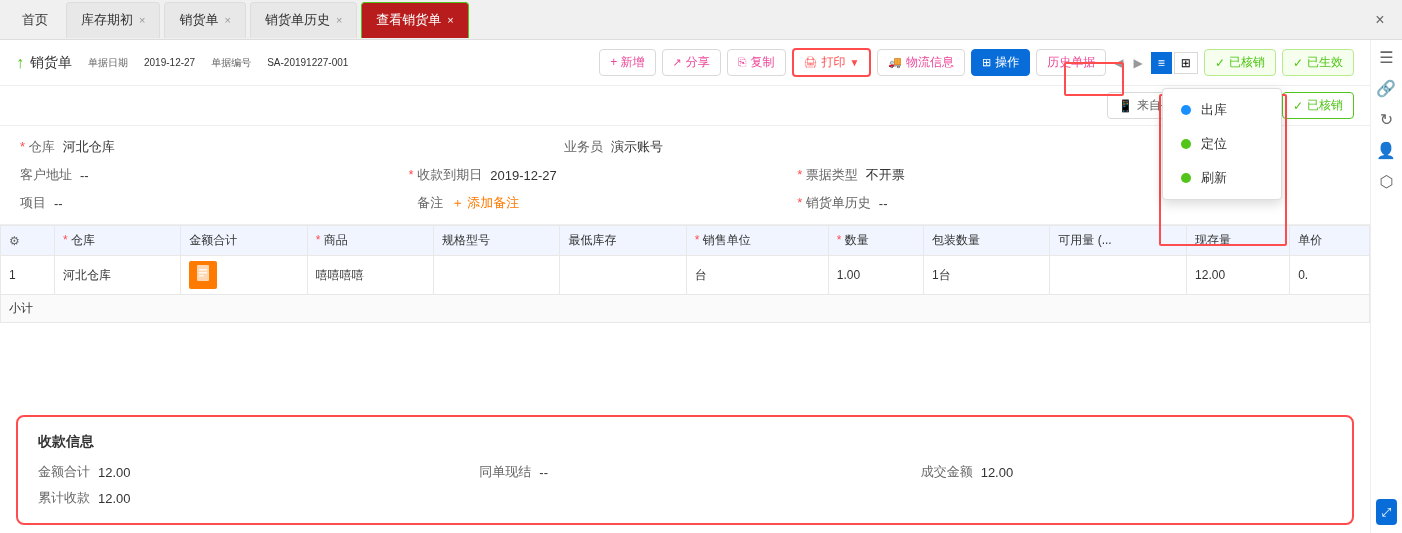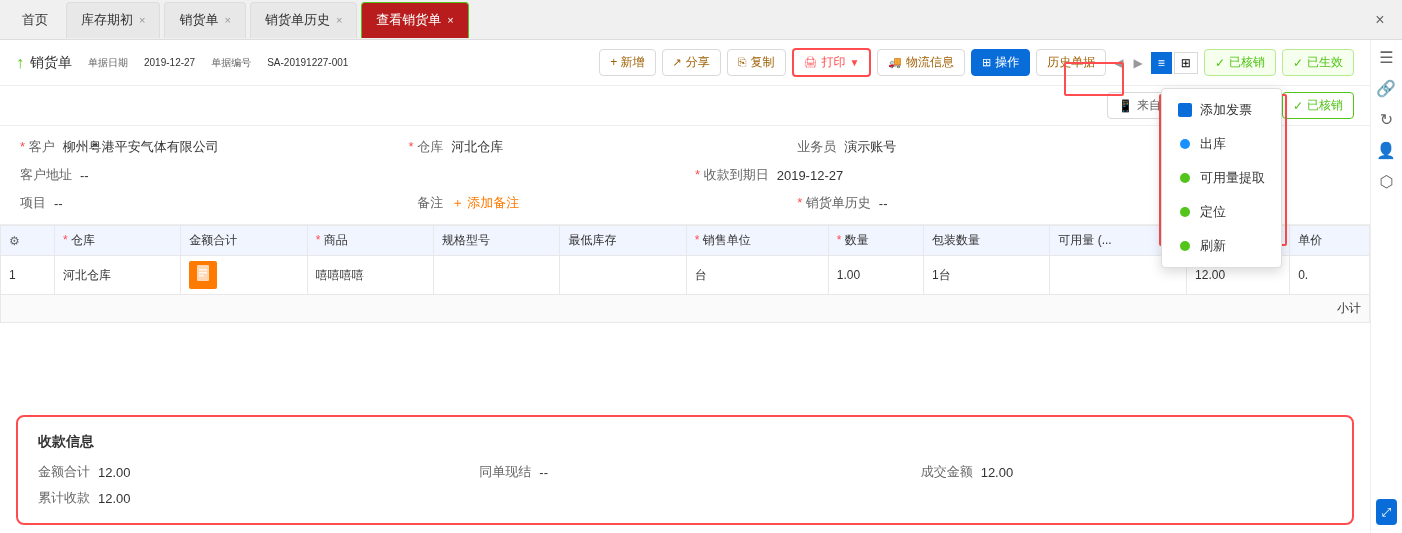--- a/index.html
+++ b/index.html
@@ -33,21 +33,21 @@
     .doc-title { display: flex; align-items: center; gap: 6px; font-size: 14px; font-weight: 500; }
     .doc-title-icon { color: #52c41a; font-size: 16px; }
     .doc-meta { display: flex; align-items: center; gap: 16px; font-size: 10px; }
     .doc-meta-label { color: #666; }
     .doc-meta-value { color: #333; }
     .doc-header-spacer { flex: 1; }
     .doc-actions { display: flex; align-items: center; gap: 6px; }
     .action-btn {
       display: flex; align-items: center; gap: 4px; padding: 4px 10px;
       border: 1px solid #d9d9d9; border-radius: 4px; cursor: pointer; font-size: 12px;
-      background: white; color: #a16207;
+      background: white; color: #ec4899;
     }
     .action-btn.print-btn { border: 2px solid #ff4d4f; color: #ff4d4f; }
     .action-btn.ops-btn { background: #096dd9; color: white; border-color: #096dd9; }
     .status-badge {
       display: flex; align-items: center; gap: 4px; padding: 4px 10px;
       border-radius: 4px; font-size: 12px; border: 1px solid;
     }
     .status-badge.sold { background: #f6ffed; border-color: #b7eb8f; color: #52c41a; }
     .status-badge.effective { background: #f6ffed; border-color: #b7eb8f; color: #52c41a; }
 
@@ -79,21 +79,21 @@
     
     .table-section { flex: 1; overflow: auto; }
     .data-table { width: 100%; border-collapse: collapse; font-size: 12px; }
     .data-table th {
       background: #f0f5ff; border: 1px solid #e8e8e8; padding: 6px 8px;
       text-align: left; font-weight: normal; color: #333; white-space: nowrap;
     }
     .data-table td {
       border: 1px solid #e8e8e8; padding: 5px 8px; color: #333; white-space: nowrap;
     }
-    .data-table .subtotal td { background: #fafafa; text-align: right; }
+    .data-table .subtotal td { background: #fafafa; }
     .settings-icon { color: #666; cursor: pointer; }
     .required-mark { color: #ff4d4f; }
 
     
     .summary-section {
       padding: 16px 20px; border: 2px solid #ff4d4f; margin: 8px 16px;
       border-radius: 8px; flex-shrink: 0;
     }
     .summary-title { font-weight: 600; font-size: 14px; margin-bottom: 12px; }
     .summary-row { display: flex; align-items: center; gap: 8px; }
@@ -235,40 +235,40 @@
       </button>
       <button class="toolbar-btn" style="color:#52c41a; border-color:#52c41a;">
         <span>✓</span>
         <span>已核销</span>
       </button>
     </div>
 
     <div class="form-section">
       <div class="form-row">
         <div class="form-field">
-          <span class="field-label"><span class="required">*</span> <span>客户</span></span>
-          <span class="field-value">柳州粤港平安气体有限公司</span>
-        </div>
-        <div class="form-field">
           <span class="field-label"><span class="required">*</span> <span>仓库</span></span>
           <span class="field-value">河北仓库</span>
         </div>
         <div class="form-field" style="flex: 1.5;">
           <span class="field-label">业务员</span>
           <span class="field-value">演示账号</span>
         </div>
       </div>
       <div class="form-row">
         <div class="form-field">
           <span class="field-label">客户地址</span>
           <span class="field-value">--</span>
         </div>
         <div class="form-field">
           <span class="field-label"><span class="required">*</span> <span>收款到期日</span></span>
           <span class="field-value">2019-12-27</span>
+        </div>
+        <div class="form-field" style="flex: 1.5;">
+          <span class="field-label"><span class="required">*</span> <span>票据类型</span></span>
+          <span class="field-value">不开票</span>
         </div>
       </div>
       <div class="form-row">
         <div class="form-field">
           <span class="field-label">项目</span>
           <span class="field-value">--</span>
         </div>
         <div class="form-field">
           <span class="field-label"><span class="required" style="visibility:hidden;">*</span> <span>备注</span></span>
           <span class="add-note-btn">
@@ -362,30 +362,22 @@
     <span class="sidebar-icon">🔗</span>
     <span class="sidebar-icon">↻</span>
     <span class="sidebar-icon">👤</span>
     <span class="sidebar-icon">⬡</span>
     <div style="flex:1;"></div>
     <span class="sidebar-icon" style="background: #096dd9; color: white; padding: 6px; border-radius: 4px; font-size: 12px;">⤢</span>
   </div>
 
   <div class="dropdown-menu">
     <div class="menu-item">
-      <span style="display:inline-block; width:14px; height:14px; background:#096dd9; border-radius:2px;"></span>
-      <span>添加发票</span>
-    </div>
-    <div class="menu-item">
       <span style="display:inline-block; width:10px; height:10px; background:#1890ff; border-radius:50%; margin: 2px;"></span>
       <span>出库</span>
-    </div>
-    <div class="menu-item">
-      <span style="display:inline-block; width:10px; height:10px; background:#52c41a; border-radius:50%; margin: 2px;"></span>
-      <span>可用量提取</span>
     </div>
     <div class="menu-item">
       <span style="display:inline-block; width:10px; height:10px; background:#52c41a; border-radius:50%; margin: 2px;"></span>
       <span>定位</span>
     </div>
     <div class="menu-item">
       <span style="display:inline-block; width:10px; height:10px; background:#52c41a; border-radius:50%; margin: 2px;"></span>
       <span>刷新</span>
     </div>
   </div>

